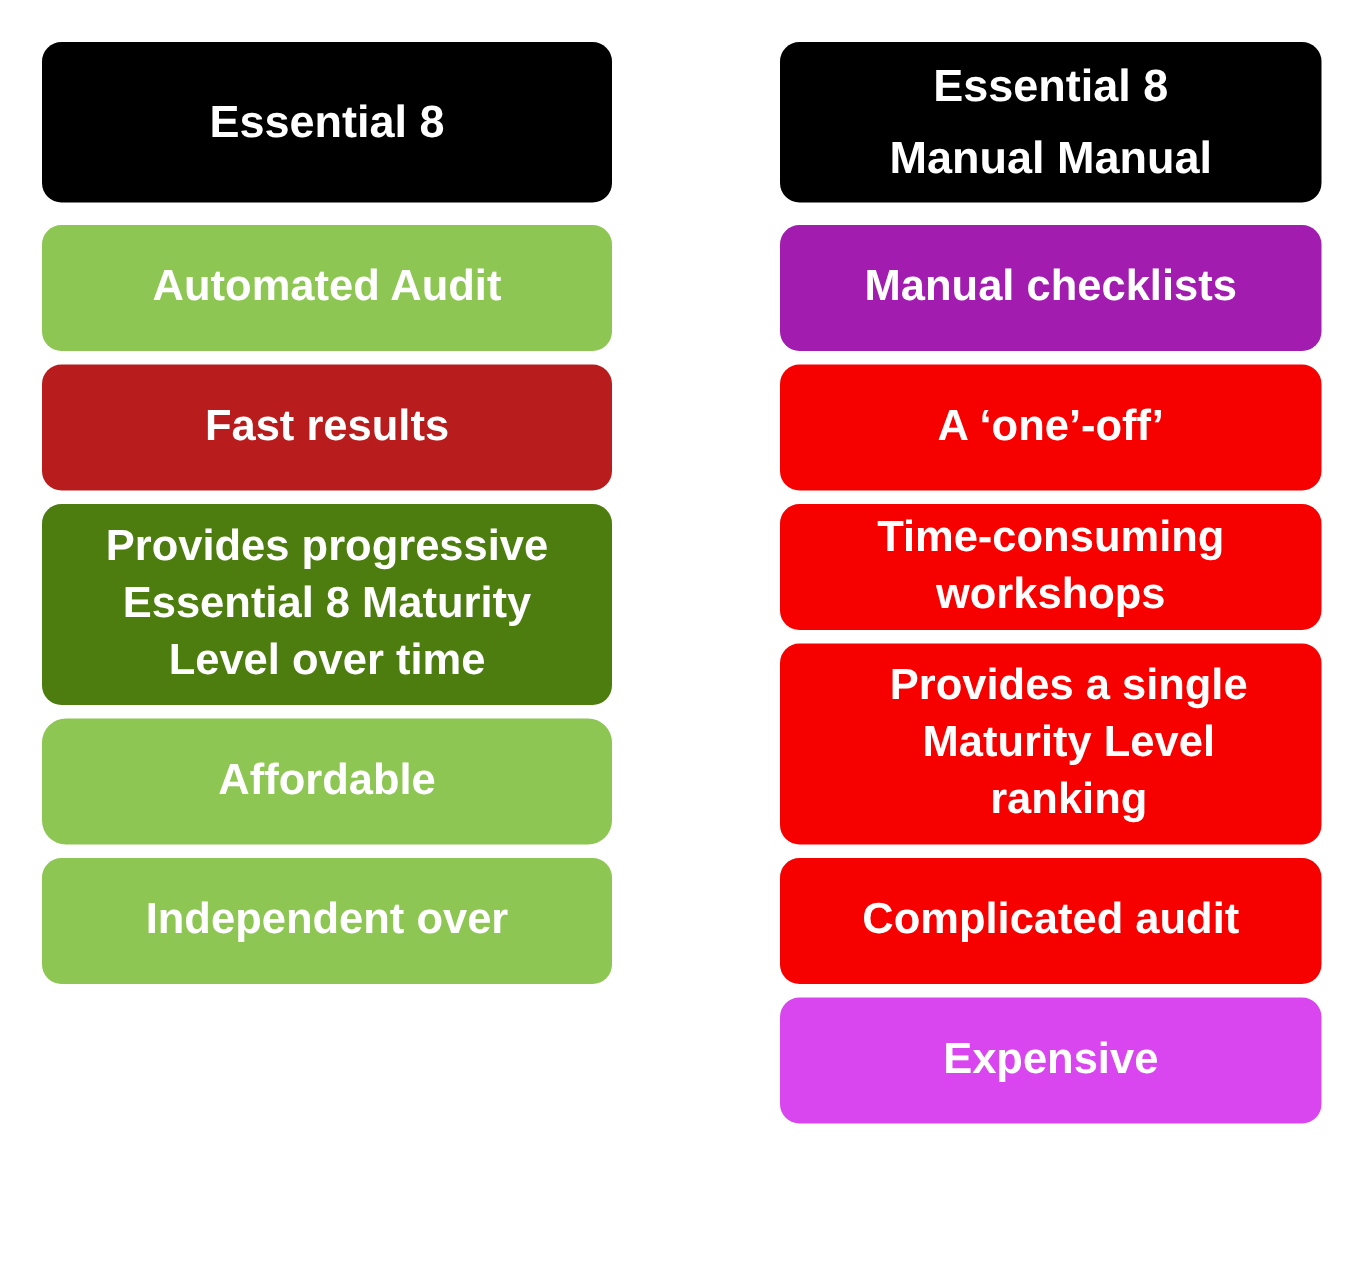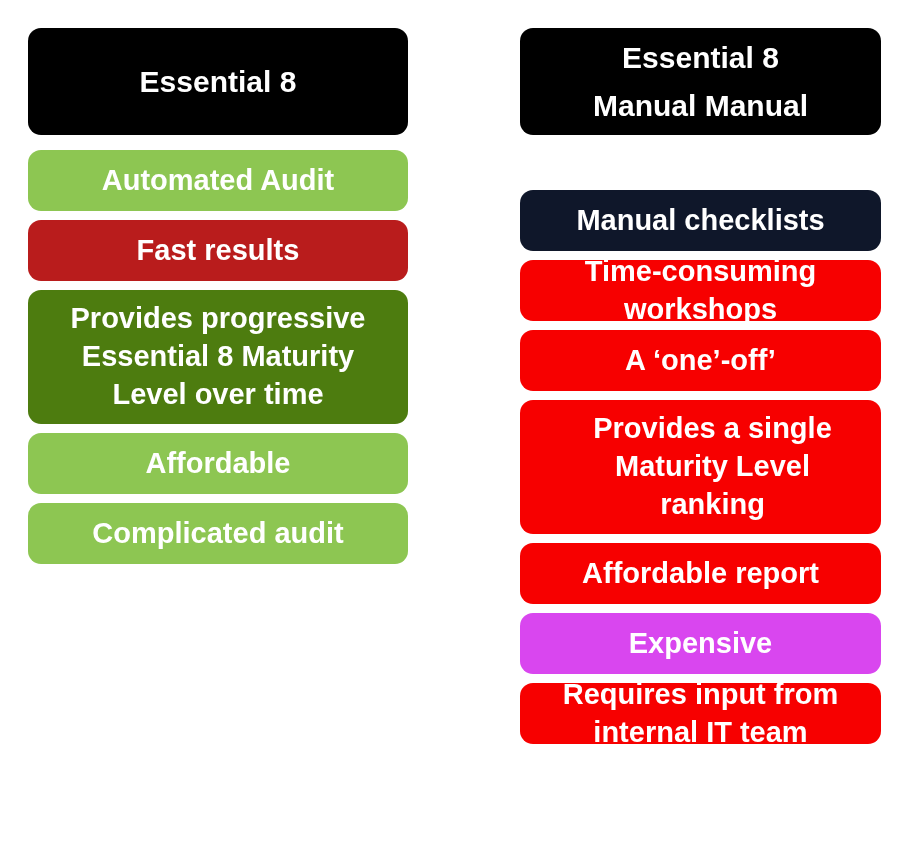--- a/index.html
+++ b/index.html
@@ -33,21 +33,21 @@
     display: flex;
     flex-direction: column;
     align-items: center;
     justify-content: center;
     font-size: 30px;
     line-height: 48px;
     margin-bottom: 15px;
     flex: 0 0 auto;
   }
   .item-box {
-    height: 61px;
+    height: 84px;
     border-radius: 13px;
     display: flex;
     align-items: center;
     justify-content: center;
     text-align: center;
     font-size: 29px;
     line-height: 1.3;
     padding: 0 16px;
     box-sizing: border-box;
     margin-bottom: 9px;
@@ -61,31 +61,30 @@
 
 <div class="board">
 
   <div class="column left">
     <div class="header-box" style="background-color: rgb(0, 0, 0);">
       <span>Essential 8</span>
     </div>
     <div class="item-box" style="background-color: rgb(141, 198, 82);">Automated Audit</div>
     <div class="item-box" style="background-color: #b91c1c;">Fast results</div>
     <div class="item-box tall" style="background-color: #4d7c0f;">Provides progressive Essential 8 Maturity Level over time</div>
-    <div class="item-box" style="background-color: rgb(141, 198, 82);">Affordable</div>
-    <div class="item-box" style="background-color: rgb(141, 198, 82);">Complicated audit</div>
+    <div class="item-box" style="background-color: rgb(141, 198, 82); border-radius: 16px;">Affordable</div>
+    <div class="item-box" style="background-color: rgb(141, 198, 82);">Independent over</div>
   </div>
 
   <div class="column right">
     <div class="header-box" style="background-color: rgb(0, 0, 0);">
       <span>Essential 8</span>
       <span>Manual Manual</span>
     </div>
-    <div class="item-box" style="background-color: #0f172a; margin-top: 40px;">Manual checklists</div>
+    <div class="item-box" style="background-color: #a21caf;">Manual checklists</div>
+    <div class="item-box" style="background-color: rgb(247, 0, 0);">A ‘one’-off’</div>
     <div class="item-box" style="background-color: rgb(247, 0, 0);">Time-consuming workshops</div>
-    <div class="item-box" style="background-color: rgb(247, 0, 0);">A ‘one’-off’</div>
     <div class="item-box tall" style="background-color: rgb(247, 0, 0); padding-left: 40px;">Provides a single Maturity Level ranking</div>
-    <div class="item-box" style="background-color: rgb(247, 0, 0);">Affordable report</div>
+    <div class="item-box" style="background-color: rgb(247, 0, 0);">Complicated audit</div>
     <div class="item-box" style="background-color: #d946ef;">Expensive</div>
-    <div class="item-box" style="background-color: rgb(247, 0, 0);">Requires input from internal IT team</div>
   </div>
 
 </div>
 
 </body></html>

